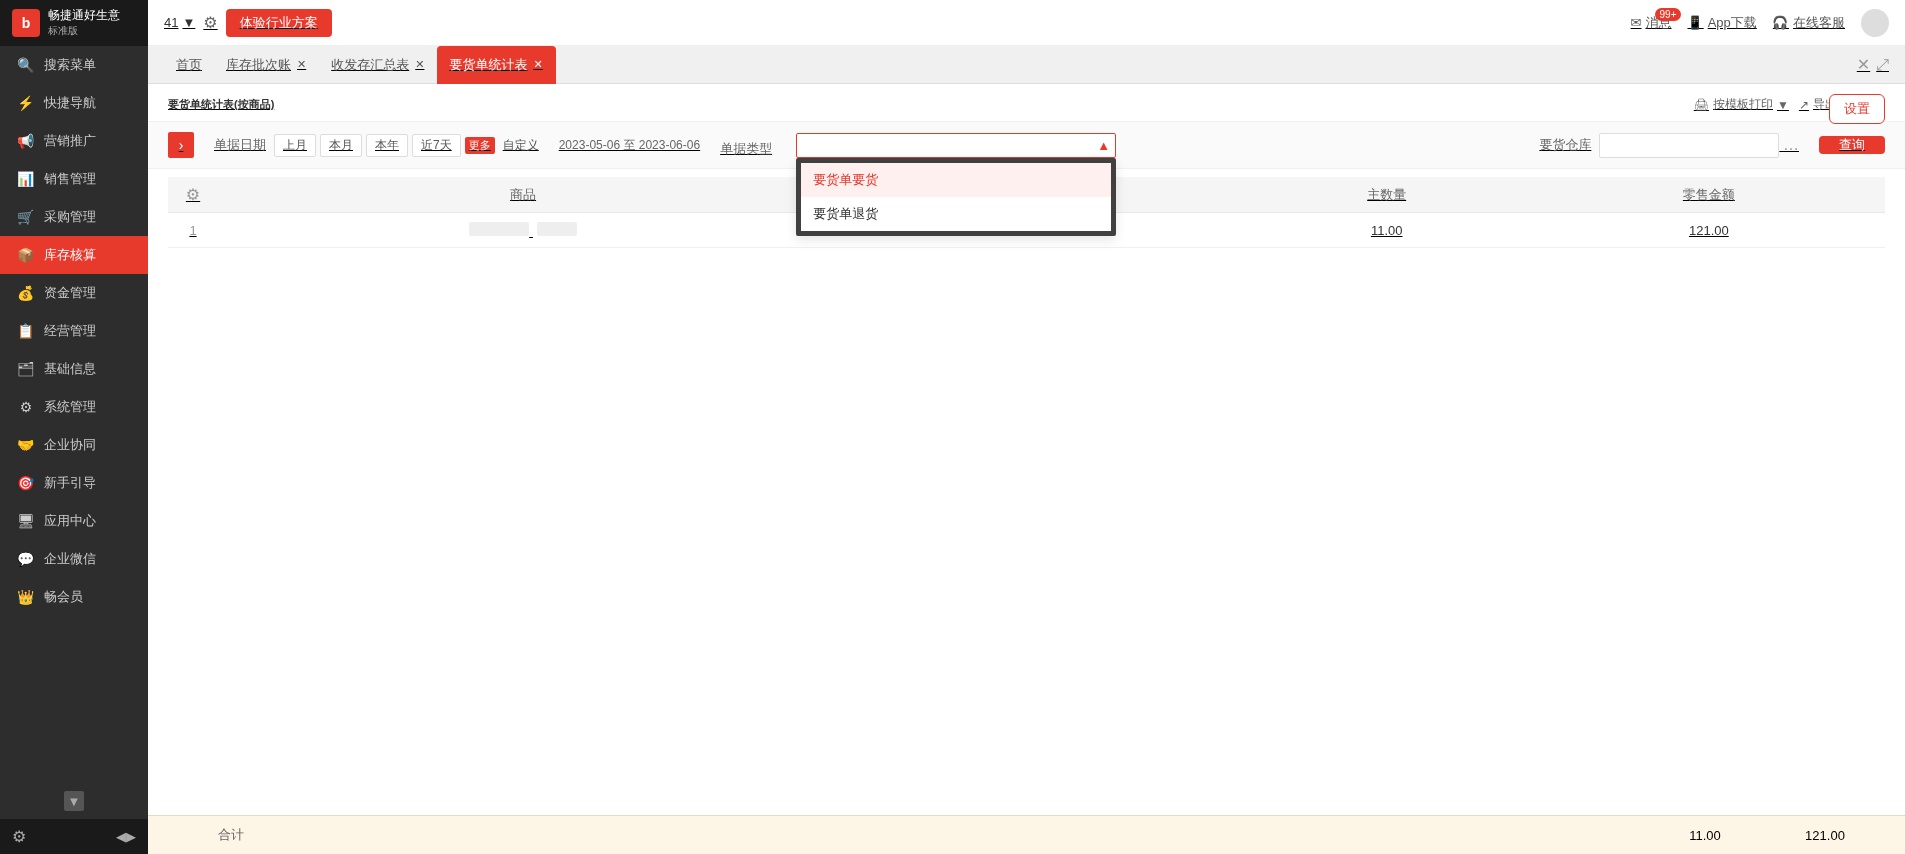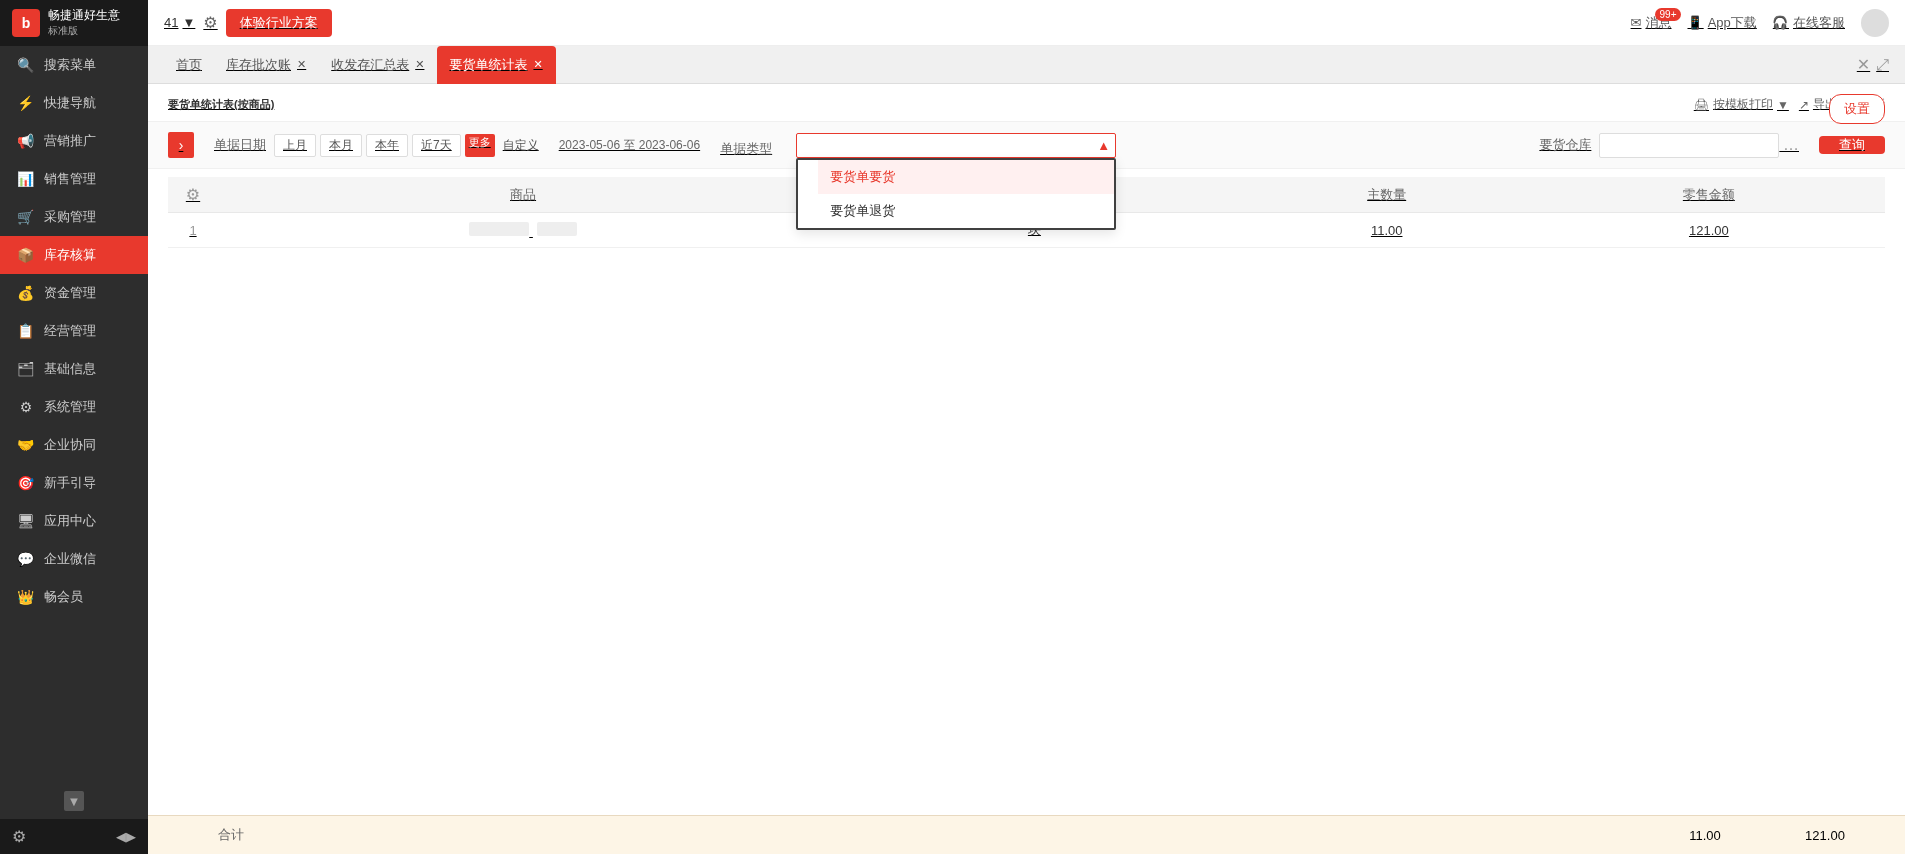--- a/index.html
+++ b/index.html
@@ -125,21 +125,21 @@
 
     
     .filter-bar {
       padding: 10px 20px;
       background: #fafafa;
       border-bottom: 1px solid #f0f0f0;
       display: flex; align-items: center; gap: 20px;
     }
     .filter-section { display: flex; align-items: center; gap: 8px; font-size: 13px; }
     .filter-label { color: #666; white-space: nowrap; }
-    .date-btns { display: flex; gap: 4px; }
+    .date-btns { display: flex; align-items: center; gap: 4px; }
     .date-btn {
       padding: 2px 8px; border: 1px solid #ddd; border-radius: 2px;
       cursor: pointer; color: #555; font-size: 12px; background: #fff;
     }
     .date-badge {
       background: #e8392d; color: #fff; border-radius: 2px;
       font-size: 11px; padding: 1px 4px; cursor: pointer;
     }
     .date-custom { color: #555; cursor: pointer; font-size: 12px; }
     .date-range { color: #666; font-size: 12px; }
@@ -173,29 +173,29 @@
     }
     .expand-btn {
       width: 26px; height: 26px; background: #e8392d; color: #fff;
       border-radius: 2px; display: flex; align-items: center; justify-content: center;
       cursor: pointer; font-size: 14px; flex-shrink: 0;
     }
 
     
     .settings-btn {
       background: #fff; color: #e8392d; border: 1px solid #e8392d;
-      border-radius: 12px; padding: 5px 14px; cursor: pointer; font-size: 13px;
+      border-radius: 6px; padding: 5px 14px; cursor: pointer; font-size: 13px;
       position: absolute; right: 20px; top: 10px;
     }
 
     
     .type-dropdown {
       position: absolute; top: 100%; left: 0; width: 100%;
-      background: #fff; border: 2px solid #404040; border-radius: 2px;
-      box-shadow: 0 4px 12px rgba(0,0,0,0.1); z-index: 100; padding-left: 20px;
+      background: #fff; border: 5px solid #404040; border-radius: 2px;
+      box-shadow: 0 4px 12px rgba(0,0,0,0.1); z-index: 100;
     }
     .dropdown-item {
       padding: 8px 12px; cursor: pointer; font-size: 13px; color: #333;
     }
     .dropdown-item.selected { background: #fff0f0; color: #e8392d; }
 
     
     .table-wrap { padding: 0 20px; overflow-x: auto; }
     table { width: 100%; border-collapse: collapse; font-size: 13px; }
     thead tr { background: #f5f5f5; }

